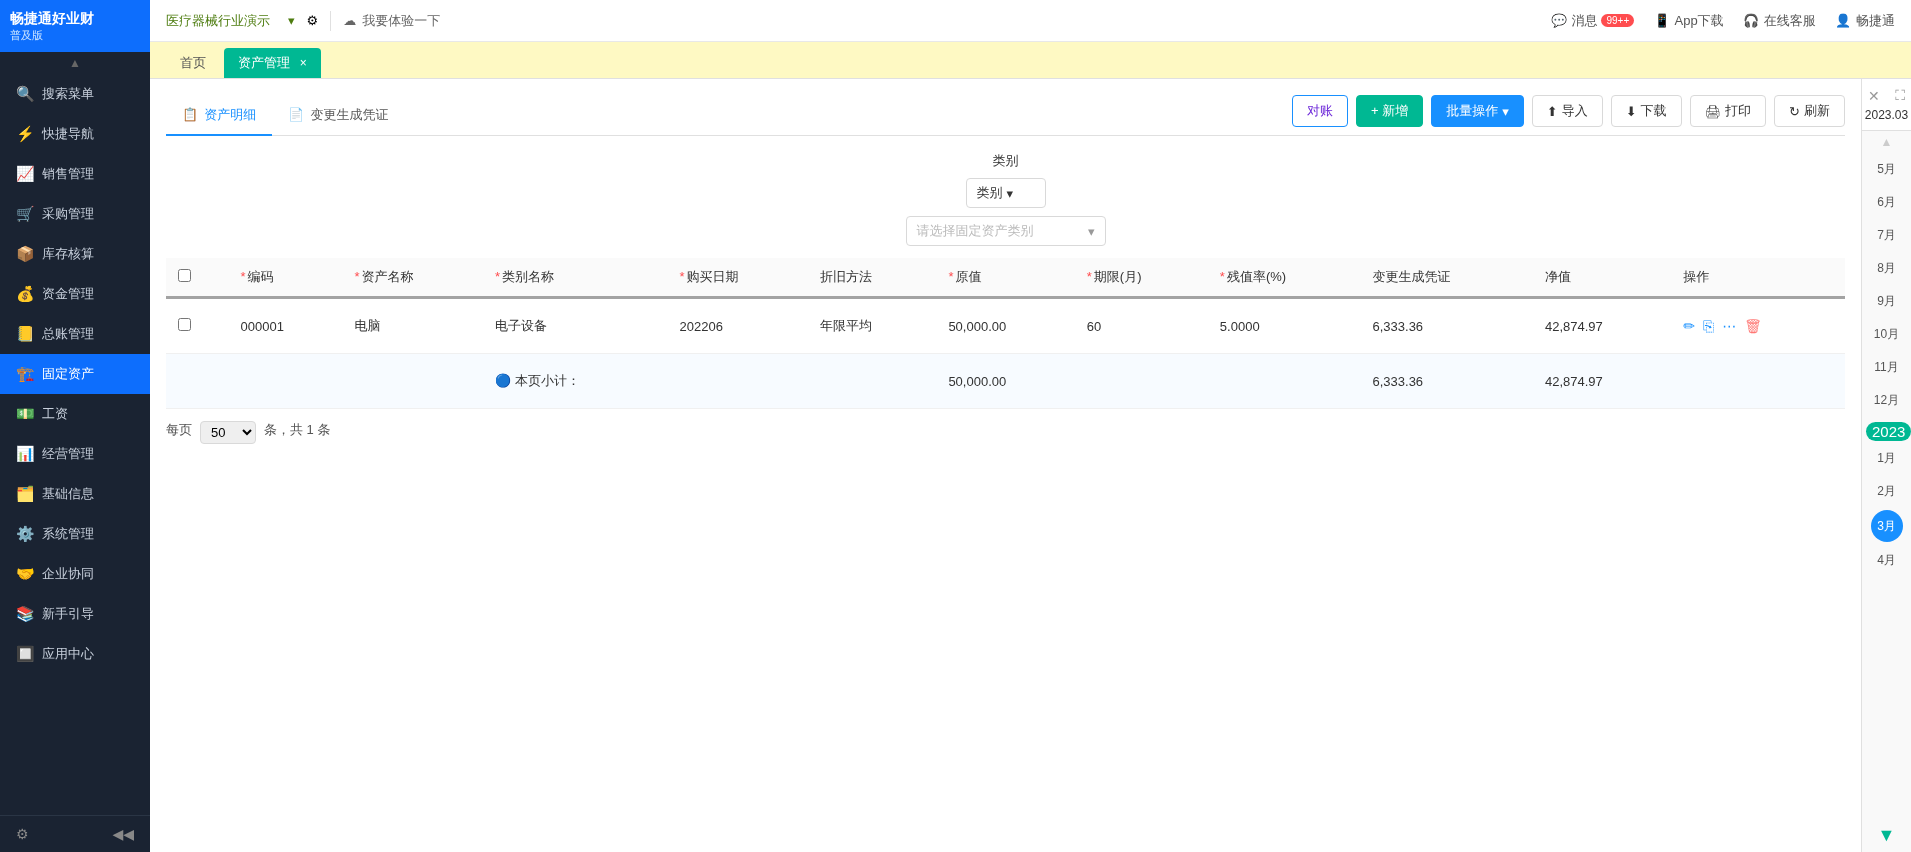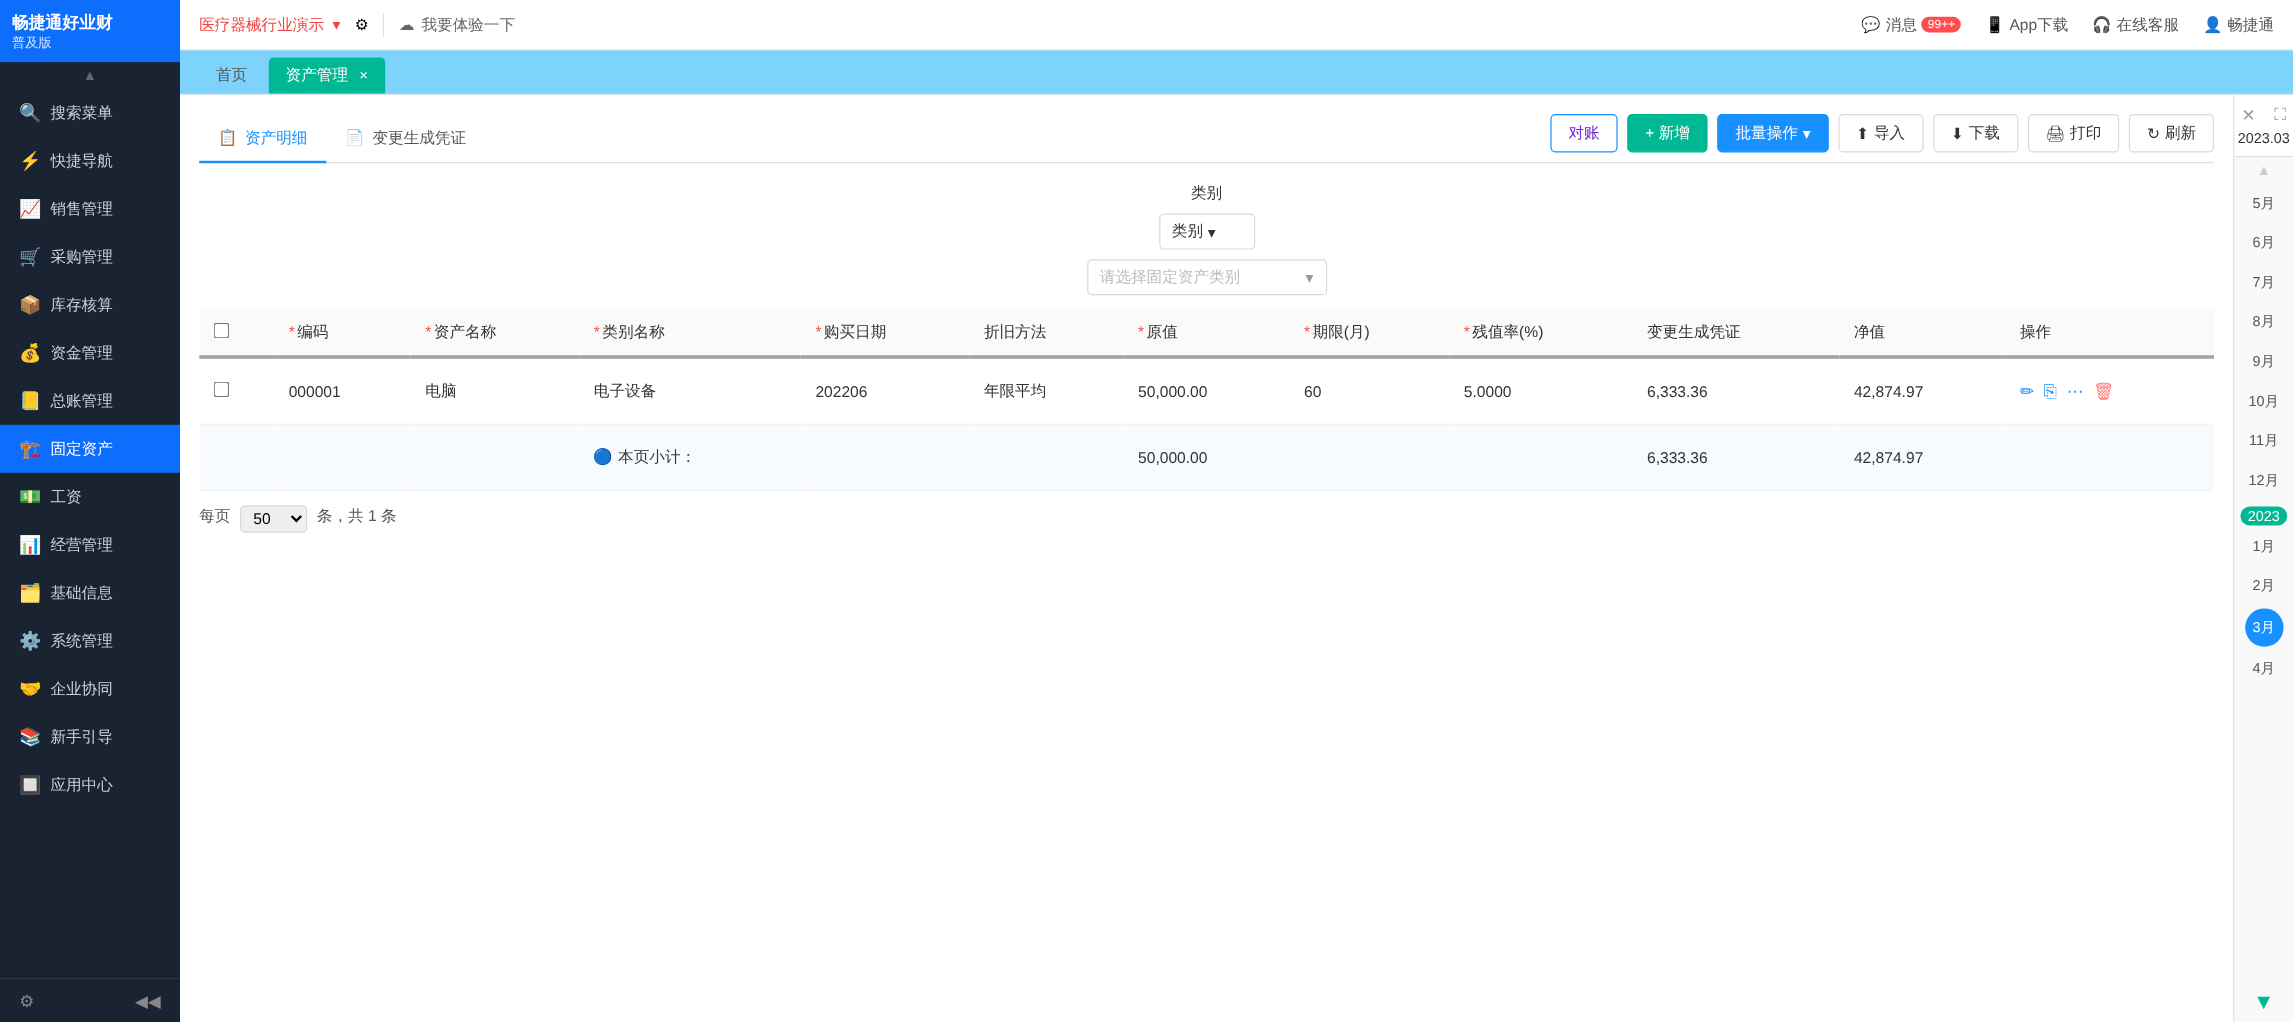--- a/index.html
+++ b/index.html
@@ -81,23 +81,23 @@
       display: flex;
       align-items: center;
       padding: 0 16px;
       border-bottom: 1px solid #e8e8e8;
       gap: 12px;
       flex-shrink: 0;
     }
     .topbar-company {
       display: flex;
       align-items: center;
-      gap: 7px;
-      font-size: 13px;
-      color: #ef4444;
+      gap: 18px;
+      font-size: 13px;
+      color: #4d7c0f;
       cursor: pointer;
     }
     .topbar-divider { width: 1px; height: 20px; background: #e0e0e0; }
     .topbar-feedback {
       display: flex;
       align-items: center;
       gap: 6px;
       font-size: 13px;
       color: #666;
       cursor: pointer;
@@ -122,21 +122,21 @@
       border-radius: 10px;
       font-size: 10px;
       padding: 1px 5px;
       min-width: 18px;
       text-align: center;
     }
     .badge-plus::after { content: '+'; }
 
     
     .tab-bar {
-      background: #7dd3fc;
+      background: #fef9c3;
       padding: 6px 16px 0;
       display: flex;
       align-items: flex-end;
       gap: 4px;
       border-bottom: 1px solid #e0e0e0;
       flex-shrink: 0;
     }
     .tab-item {
       padding: 6px 14px;
       border-radius: 4px 4px 0 0;
@@ -586,21 +586,21 @@
       <div class="panel-arrow">▲</div>
       <div class="calendar-scroll" id="calendar-months">
       <div class="month-item">5月</div>
           <div class="month-item">6月</div>
           <div class="month-item">7月</div>
           <div class="month-item">8月</div>
           <div class="month-item">9月</div>
           <div class="month-item">10月</div>
           <div class="month-item">11月</div>
           <div class="month-item">12月</div>
-          <div class="year-label"><span style="background:#00b893; color:white; border-radius:10px; padding:1px 6px; font-size:12px;">2023</span></div>
+          <div class="year-label"><span style="background:#00b893; color:white; border-radius:10px; padding:1px 6px; font-size:15px;">2023</span></div>
           <div class="month-item">1月</div>
           <div class="month-item">2月</div>
           <div class="month-item current" style="display: flex; align-items: center; justify-content: center; width: 32px; height: 32px; border-radius: 50%; margin: 2px auto; background: rgb(24, 144, 255); color: white;">3月</div>
           <div class="month-item">4月</div>
         </div>
       <div style="text-align:center; padding: 6px; cursor:pointer; color: #00b893; font-size:18px;">▼</div>
     </div>
   </div>
 </div>
 

